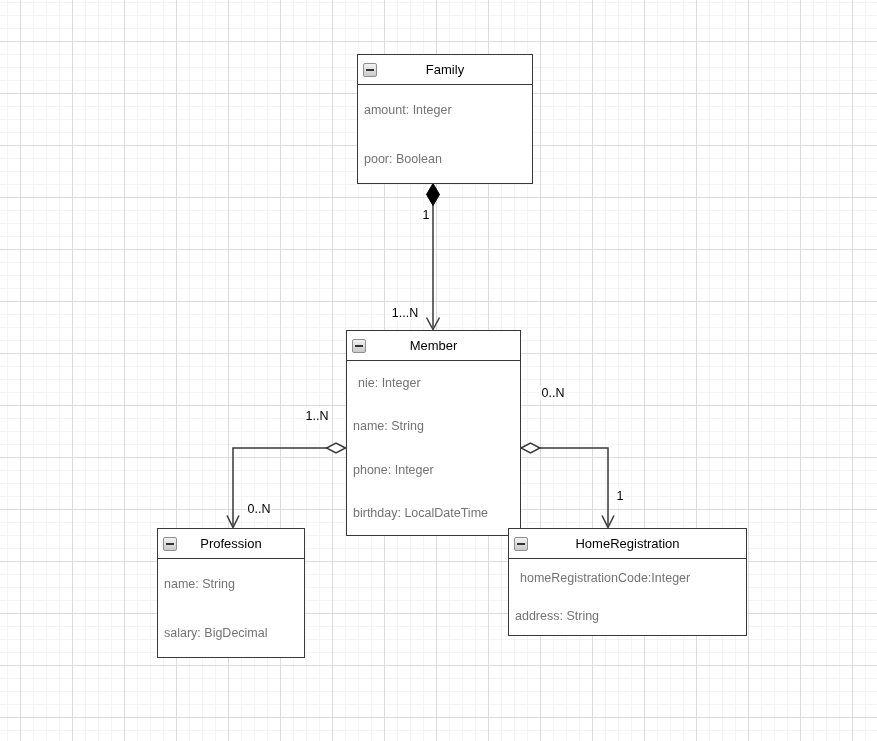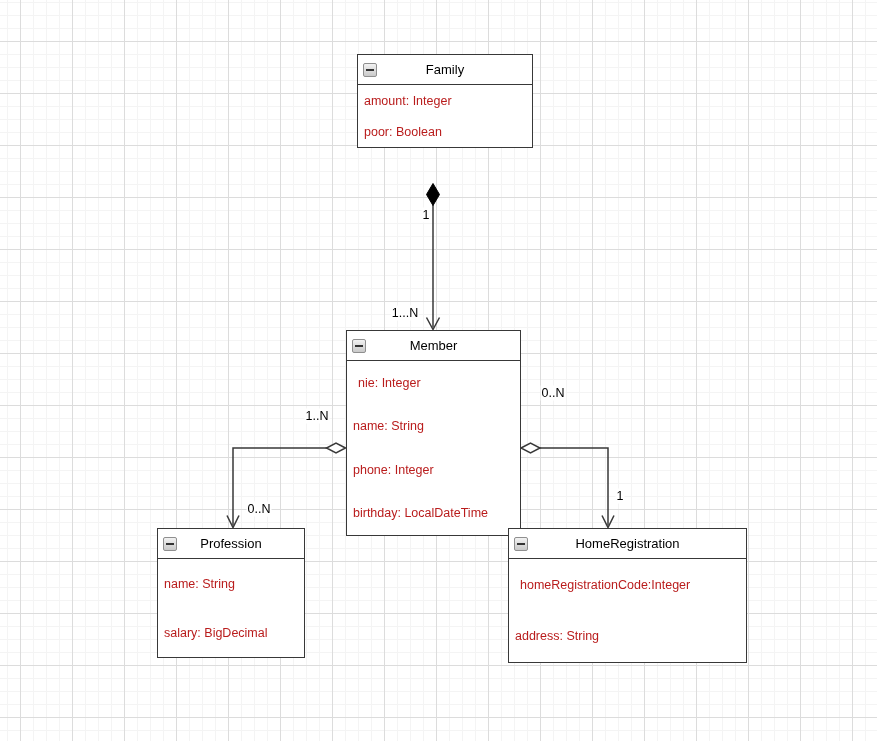--- a/index.html
+++ b/index.html
@@ -67,21 +67,21 @@
     flex: 1;
     display: flex;
     flex-direction: column;
   }
   .attr-row {
     flex: 1;
     display: flex;
     align-items: center;
     padding-left: 6px;
     font-size: 12.5px;
-    color: #b91c1c;
+    color: #737373;
     white-space: nowrap;
     overflow: hidden;
   }
   .attr-row.indent { padding-left: 11px; }
   .edge-label {
     position: absolute;
     transform: translate(-50%, -50%);
     font-size: 12.5px;
     color: #000000;
     background: #ffffff;
@@ -112,21 +112,21 @@
       <polyline class="edge-line" points="227,515.5 233,527.5 239,515.5"></polyline>
     </g>
 
     <g>
       <polyline class="edge-line" points="540,448 608,448 608,525.5"></polyline>
       <polygon class="diamond-hollow" points="521,448 530.5,443 540,448 530.5,453"></polygon>
       <polyline class="edge-line" points="602,515.5 608,527.5 614,515.5"></polyline>
     </g>
   </svg>
 
-  <div class="class-box" style="left:357px; top:54px; width:176px; height:94px;">
+  <div class="class-box" style="left:357px; top:54px; width:176px; height:130px;">
     <div class="class-header">
       <span class="collapse-icon">
         <span class="minus-glyph"></span>
       </span>
       <span class="class-title">Family</span>
     </div>
     <div class="attrs">
       <div class="attr-row">amount: Integer</div>
       <div class="attr-row">poor: Boolean</div>
     </div>
@@ -153,21 +153,21 @@
         <span class="minus-glyph"></span>
       </span>
       <span class="class-title">Profession</span>
     </div>
     <div class="attrs">
       <div class="attr-row">name: String</div>
       <div class="attr-row">salary: BigDecimal</div>
     </div>
   </div>
 
-  <div class="class-box" style="left:508px; top:528px; width:239px; height:135px;">
+  <div class="class-box" style="left:508px; top:528px; width:239px; height:108px;">
     <div class="class-header">
       <span class="collapse-icon">
         <span class="minus-glyph"></span>
       </span>
       <span class="class-title">HomeRegistration</span>
     </div>
     <div class="attrs">
       <div class="attr-row indent">homeRegistrationCode:Integer</div>
       <div class="attr-row">address: String</div>
     </div>

